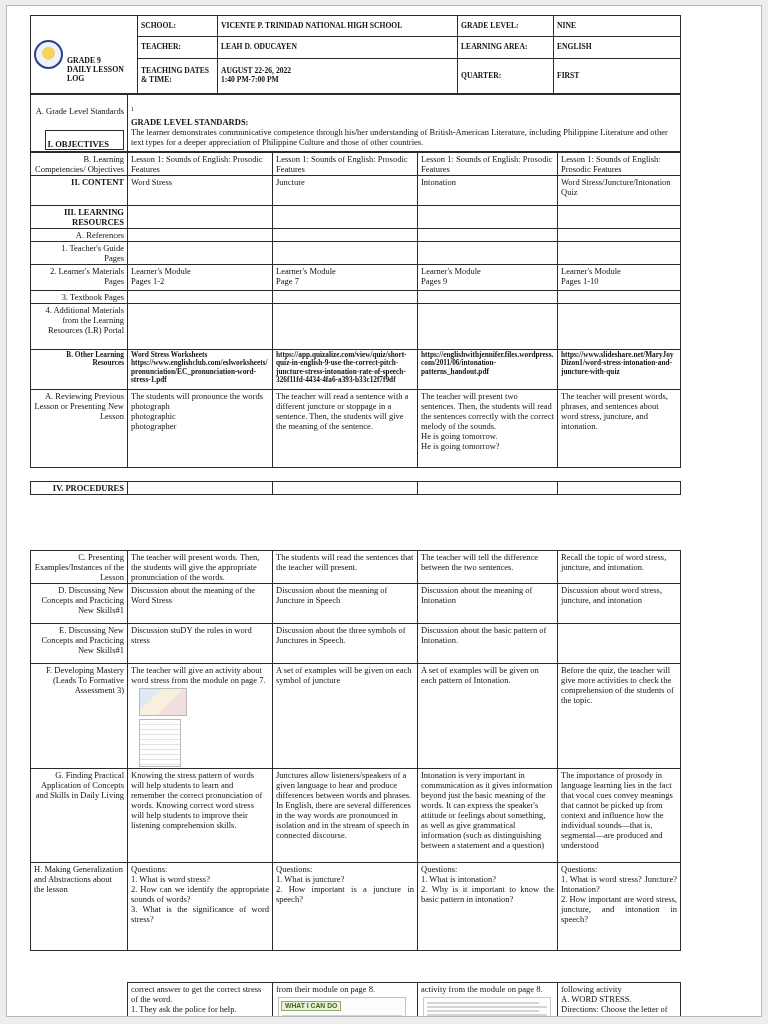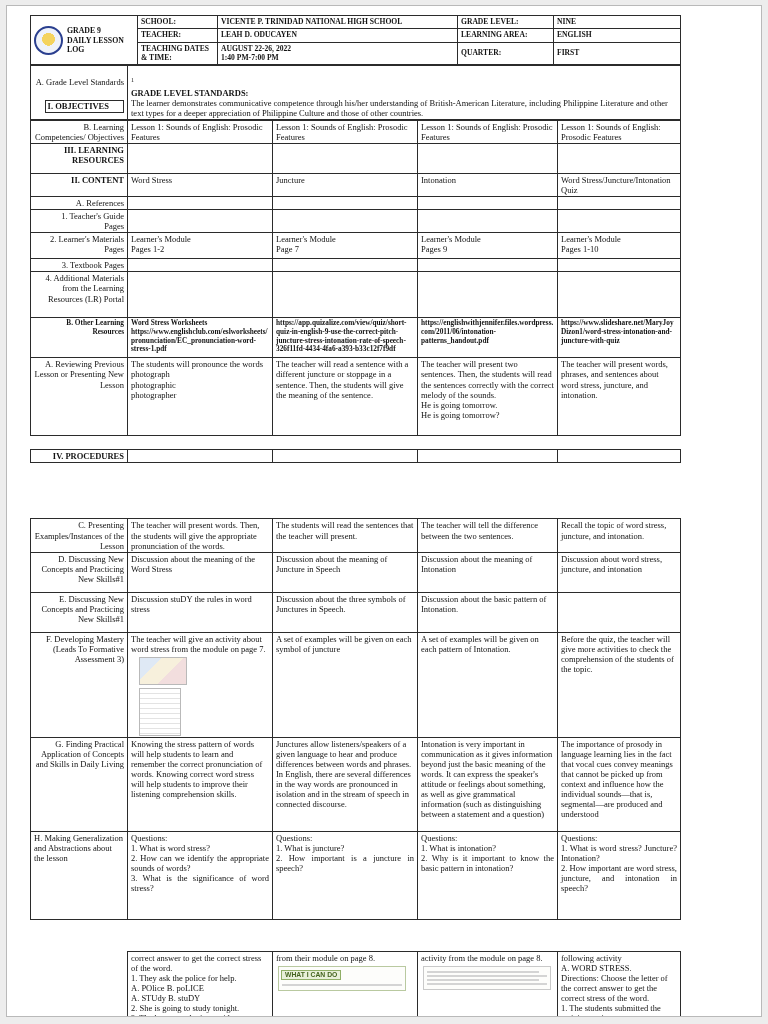--- a/index.html
+++ b/index.html
@@ -19,24 +19,24 @@
   .header-table td{border:1px solid #2b2b2b;padding:1px 3px;vertical-align:middle;
                    font-size:7.6px;line-height:1.15;white-space:pre-line;overflow-wrap:anywhere;}
   .hl{font-weight:bold;}
   .hv{font-weight:bold;}
   .header-table tr:nth-child(1){height:13px}
   .header-table tr:nth-child(2){height:13px}
   .header-table tr:nth-child(3){height:22px}
   .logo-wrap{display:flex;align-items:center;gap:4px;}
   .logo{width:25px;height:25px;border-radius:50%;border:2px solid #2a3f8f;flex:none;
         background:radial-gradient(circle at 50% 45%, #f4d35e 0 34%, #eef2fa 35% 100%);}
-  .dll-title{font-weight:bold;font-size:7.8px;line-height:1.2;white-space:pre-line;}
+  .dll-title{font-weight:bold;font-size:7.8px;line-height:1.2;white-space:pre-line;margin-top:30px;}
   
   #obj-table td{height:26px;}
-  .obj-box{display:inline-block;border:1px solid #2b2b2b;font-weight:bold;padding:0 14px 0 2px;margin-top:3px;}
+  .obj-box{display:inline-block;border:1px solid #2b2b2b;font-weight:bold;padding:8px 14px 0 2px;margin-top:3px;}
   .standards-cell{font-size:8.3px;}
   .footnote{font-size:6px;vertical-align:super;}
   
   #t1 tr:nth-child(1){height:22px}
   #t1 tr:nth-child(2){height:30px}
   #t1 tr:nth-child(3){height:22px}
   #t1 tr:nth-child(4){height:12px}
   #t1 tr:nth-child(5){height:22px}
   #t1 tr:nth-child(6){height:26px}
   #t1 tr:nth-child(7){height:12px}
@@ -147,32 +147,32 @@
       </colgroup>
     <tbody id="t1">
         <tr>
           <td class="label-cell">B. Learning Competencies/ Objectives</td>
           <td class="content-cell">Lesson 1: Sounds of English: Prosodic Features</td>
           <td class="content-cell">Lesson 1: Sounds of English: Prosodic Features</td>
           <td class="content-cell">Lesson 1: Sounds of English: Prosodic Features</td>
           <td class="content-cell">Lesson 1: Sounds of English: Prosodic Features</td>
         </tr>
         <tr>
-          <td class="label-cell bold">III. LEARNING RESOURCES</td>
-          <td class="content-cell"></td>
-          <td class="content-cell"></td>
-          <td class="content-cell"></td>
-          <td class="content-cell"></td>
-        </tr>
-        <tr>
           <td class="label-cell bold">II. CONTENT</td>
           <td class="content-cell">Word Stress</td>
           <td class="content-cell">Juncture</td>
           <td class="content-cell">Intonation</td>
           <td class="content-cell">Word Stress/Juncture/Intonation Quiz</td>
+        </tr>
+        <tr>
+          <td class="label-cell bold">III. LEARNING RESOURCES</td>
+          <td class="content-cell"></td>
+          <td class="content-cell"></td>
+          <td class="content-cell"></td>
+          <td class="content-cell"></td>
         </tr>
         <tr>
           <td class="label-cell">A. References</td>
           <td class="content-cell"></td>
           <td class="content-cell"></td>
           <td class="content-cell"></td>
           <td class="content-cell"></td>
         </tr>
         <tr>
           <td class="label-cell indent">1. Teacher's Guide Pages</td>

